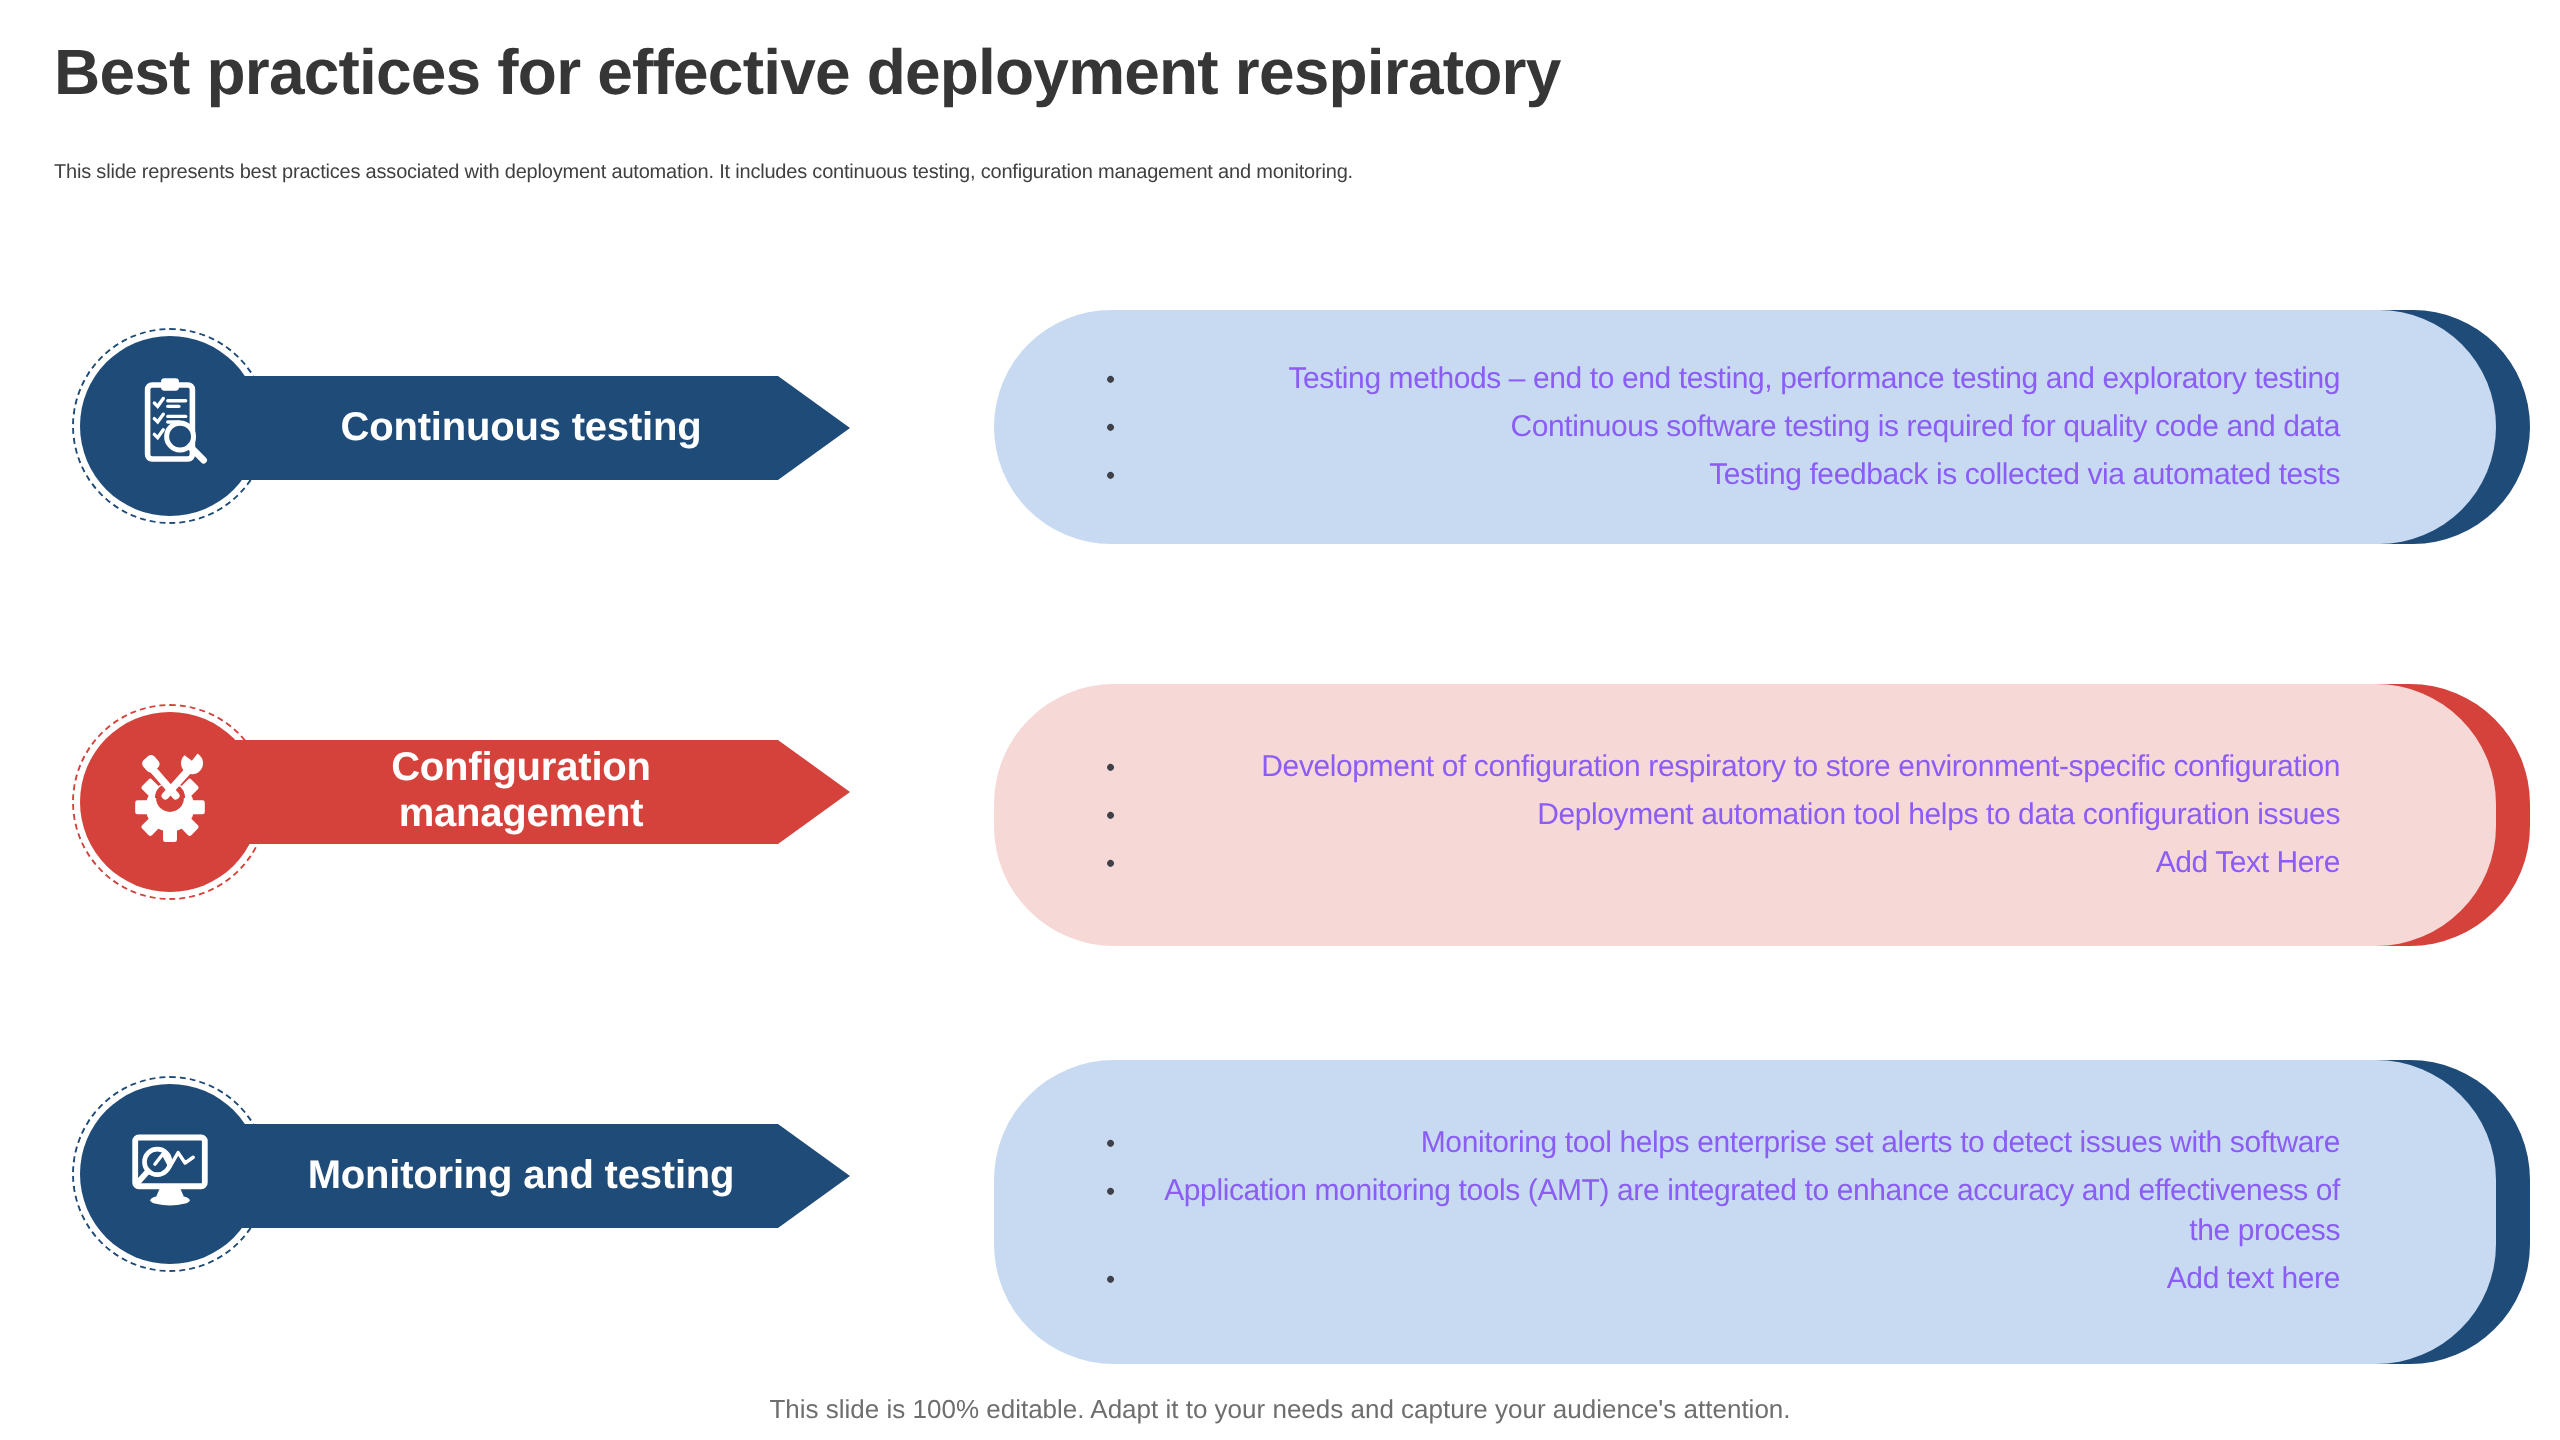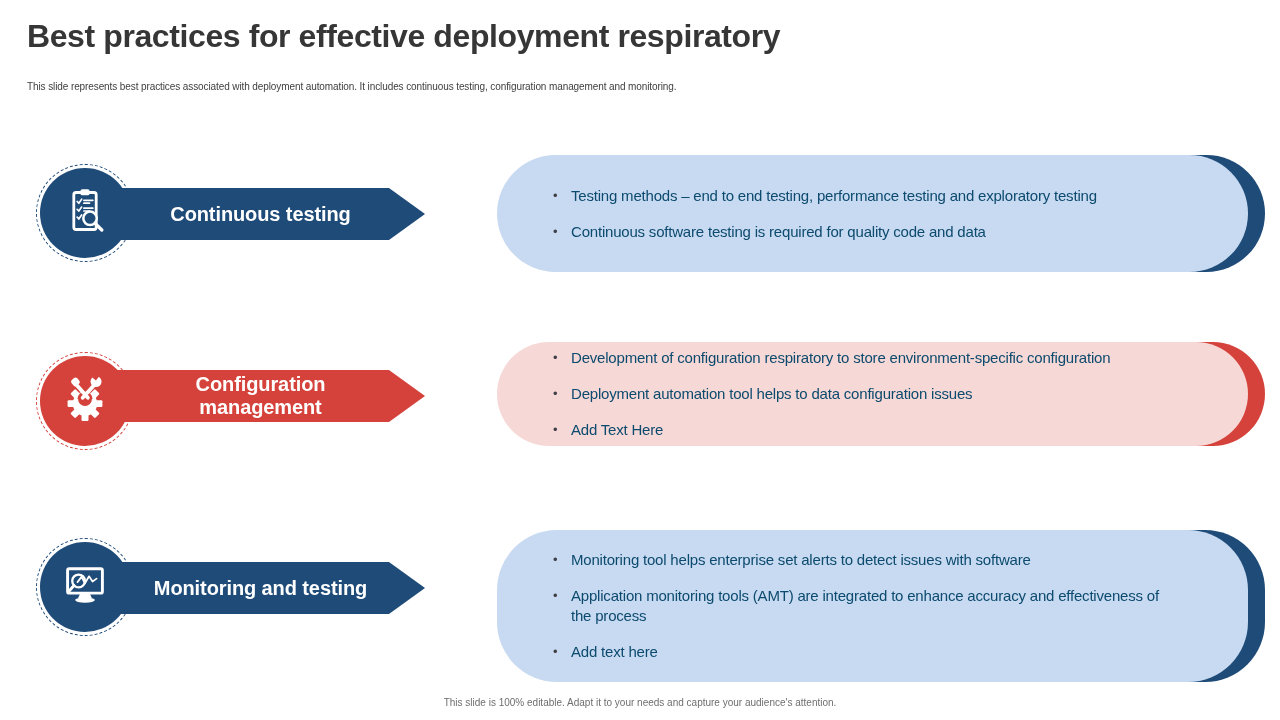--- a/index.html
+++ b/index.html
@@ -11,21 +11,21 @@
   .title {
     position:absolute; left:27px; top:18px; width:1100px;
     font-size:32px; font-weight:700; color:#363636; letter-spacing:-0.4px;
   }
   .subtitle {
     position:absolute; left:27px; top:81px; width:1150px;
     font-size:10px; color:#404040; letter-spacing:-0.1px;
   }
   .footer {
     position:absolute; left:0; right:0; top:697px; text-align:center;
-    font-size:10px; color:#6e6e6e;
+    font-size:13px; color:#6e6e6e;
   }
 
   
   .ring {
     position:absolute; width:98px; height:98px; border-radius:50%;
     border:1.6px dashed #1F4B78;
   }
   .circle {
     position:absolute; width:90px; height:90px; border-radius:50%;
     background:#1F4B78; display:flex; align-items:center; justify-content:center;
@@ -49,33 +49,33 @@
   .pill-back  { position:absolute; inset:0; border-radius:60px; background:#1F4B78; transform:translateX(17px); }
   .pill-front { position:absolute; inset:0; border-radius:60px; background:#C7DAF1; }
   .row-red .pill-back  { background:#D5423B; }
   .row-red .pill-front { background:#F6D8D6; }
   .content-inner {
     position:absolute; inset:0; display:flex; flex-direction:column;
     justify-content:center; padding-left:55px;
   }
   ul.bullets { list-style:none; width:618px; }
   ul.bullets li {
-    position:relative; padding-left:19px; margin:16px 0;
-    font-size:15px; line-height:20px; color:#0c4a6e; letter-spacing:-0.2px;
+    position:relative; padding-left:19px; margin:4px 0;
+    font-size:15px; line-height:20px; color:#8b5cf6; letter-spacing:-0.2px;text-align:right;
   }
   ul.bullets li::before {
     content:"\2022"; position:absolute; left:1px; top:0;
     font-size:13px; color:#404049;
   }
 
   
   #row1 .ring { left:36px; top:164px; } #row1 .circle { left:40px; top:168px; }
   #row1 .arrow { top:188px; } #row1 .content { top:155px; height:117px; }
   #row2 .ring { left:36px; top:352px; } #row2 .circle { left:40px; top:356px; }
-  #row2 .arrow { top:356px;margin-top:14px; } #row2 .content { top:342px; height:104px;text-decoration:underline; }
+  #row2 .arrow { top:356px;margin-top:14px; } #row2 .content { top:342px; height:131px;text-decoration:underline; }
   #row3 .ring { left:36px; top:538px; } #row3 .circle { left:40px; top:542px; }
   #row3 .arrow { top:562px; } #row3 .content { top:530px; height:152px; }
 </style>
 </head>
 <body>
 
 <div class="slide">
 
   <h1 class="title">Best practices for effective deployment respiratory</h1>
   <p class="subtitle">This slide represents best practices associated with deployment automation. It includes continuous testing, configuration management and monitoring.</p>
@@ -105,20 +105,21 @@
     <div class="arrow">
       <span class="arrow-label">Continuous testing</span>
     </div>
     <div class="content">
       <div class="pill-back"></div>
       <div class="pill-front"></div>
       <div class="content-inner">
         <ul class="bullets">
           <li>Testing methods – end to end testing, performance testing and exploratory testing</li>
           <li>Continuous software testing is required for quality code and data</li>
+          <li>Testing feedback is collected via automated tests</li>
         </ul>
       </div>
     </div>
   </section>
 
   <section id="row2" class="row row-red">
     <div class="ring"></div>
     <div class="circle">
       <span>
         <svg viewBox="0 0 100 100" width="58" height="58">

